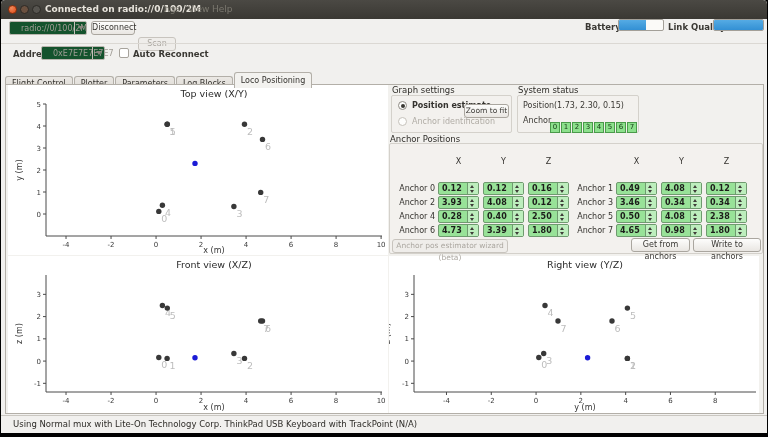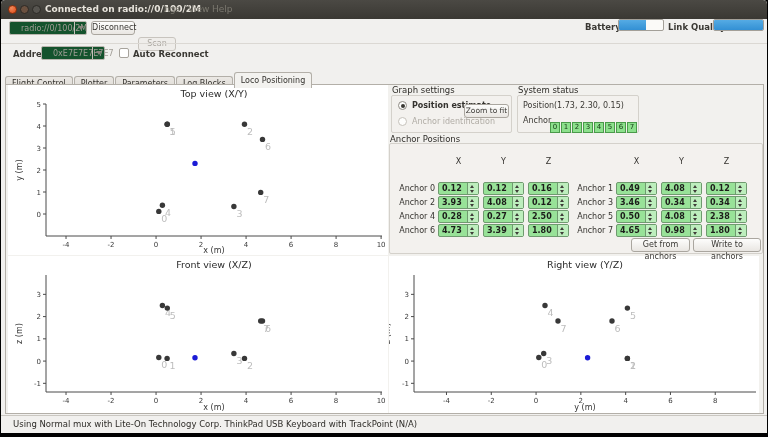--- a/index.html
+++ b/index.html
@@ -315,21 +315,21 @@
       <div class="spinbox" style="left: 527px; top: 196px;">
         <span class="val">0.12</span>
         <span class="sp"></span>
       </div>
       <div class="row-label" style="left: 388px; top: 210px;">Anchor 4</div>
       <div class="spinbox" style="left: 437px; top: 210px;">
         <span class="val">0.28</span>
         <span class="sp"></span>
       </div>
       <div class="spinbox" style="left: 482px; top: 210px;">
-        <span class="val">0.27</span>
+        <span class="val">0.40</span>
         <span class="sp"></span>
       </div>
       <div class="spinbox" style="left: 527px; top: 210px;">
         <span class="val">2.50</span>
         <span class="sp"></span>
       </div>
       <div class="row-label" style="left: 388px; top: 224px;">Anchor 6</div>
       <div class="spinbox" style="left: 437px; top: 224px;">
         <span class="val">4.73</span>
         <span class="sp"></span>
@@ -391,19 +391,20 @@
       </div>
       <div class="spinbox" style="left: 660px; top: 224px;">
         <span class="val">0.98</span>
         <span class="sp"></span>
       </div>
       <div class="spinbox" style="left: 705px; top: 224px;">
         <span class="val">1.80</span>
         <span class="sp"></span>
       </div>
     </div>
+  <div class="btn disabled" style="left:391px;top:239px;width:116px;font-size:7.5px;">Anchor pos estimator wizard (beta)</div>
   <div class="btn" style="left:630px;top:238px;width:59px;">Get from anchors</div>
   <div class="btn" style="left:692px;top:238px;width:68px;">Write to anchors</div>
 
   <div id="statusbar">
     <span>Using Normal mux with Lite-On Technology Corp. ThinkPad USB Keyboard with TrackPoint (N/A)</span>
   </div>
 </div>
 
 </body></html>

